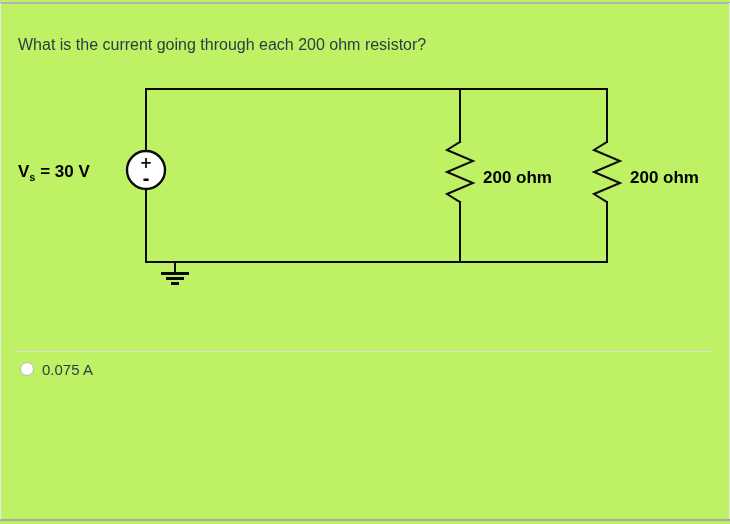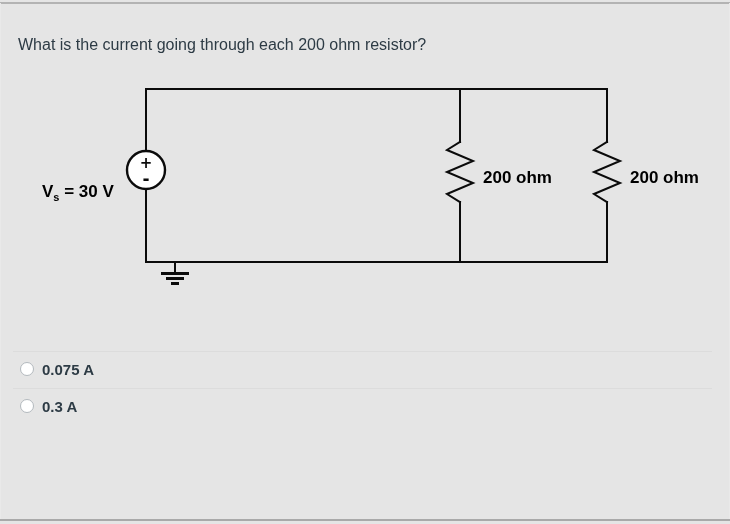--- a/index.html
+++ b/index.html
@@ -1,19 +1,19 @@
 <!DOCTYPE html>
 <html><head>
 <meta charset="utf-8">
 <style>
   html,body{margin:0;padding:0;background:#ffffff;}
   #page{
     position:relative;
     width:730px;height:524px;
-    background:#e5e5e5;
+    background:#bef264;
     font-family:"Liberation Sans", sans-serif;
     overflow:hidden;
   }
   .top-border{position:absolute;left:0;top:2px;width:730px;height:2px;background:#b3b3b3;}
   .bottom-border{position:absolute;left:0;top:519px;width:730px;height:2px;background:#a9a9a9;}
   .left-border{position:absolute;left:0;top:3px;width:1px;height:516px;background:#e9e9e9;}
   .right-border{position:absolute;right:0;top:3px;width:1px;height:516px;background:#e9e9e9;}
 
   .question{
     position:absolute;left:18px;top:34px;width:680px;
@@ -24,26 +24,26 @@
   .wire{stroke:#0b0b0b;stroke-width:2;fill:none;stroke-linecap:square;}
   .src-circle{stroke:#0b0b0b;stroke-width:2.4;fill:#ffffff;}
   .svg-sign{font-family:"DejaVu Sans", sans-serif;font-weight:bold;fill:#0b0b0b;text-anchor:middle;}
   .plus{font-size:15px;}
   .minus{font-size:17px;}
 
   .circ-label{
     position:absolute;color:#000000;font-size:17px;font-weight:bold;
     font-family:"Liberation Sans", sans-serif;white-space:nowrap;
   }
-  .vs-label{left:42px;top:162px;margin-top:20px;}
+  .vs-label{left:18px;top:162px;}
   .vs-label sub{font-size:11px;}
   .r1-label{left:483px;top:168px;}
   .r2-label{left:630px;top:168px;}
 
-  .options{position:absolute;left:0;top:351px;width:730px;font-weight:bold;}
+  .options{position:absolute;left:0;top:351px;width:730px;}
   .option-row{position:relative;height:37px;width:730px;cursor:pointer;}
   .option-row .divider{position:absolute;left:13px;top:0;width:699px;height:1px;background:#dcdcdc;}
   .radio{
     position:absolute;left:20px;top:11px;width:14px;height:14px;border-radius:50%;
     border:1.5px solid #b3b9be;background:#ffffff;box-sizing:border-box;
   }
   .option-label{
     position:absolute;left:42px;top:11px;font-size:15px;color:#2d3b45;line-height:16px;
   }
 </style>
@@ -89,21 +89,16 @@
 
   <div class="circ-label r1-label">200 ohm</div>
   <div class="circ-label r2-label">200 ohm</div>
 
   <div class="options">
     <div class="option-row">
       <div class="divider"></div>
       <div class="radio"></div>
       <div class="option-label">0.075 A</div>
     </div>
-    <div class="option-row">
-      <div class="divider"></div>
-      <div class="radio"></div>
-      <div class="option-label">0.3 A</div>
-    </div>
   </div>
 
   <div class="bottom-border"></div>
 </div>
 
 </body></html>

